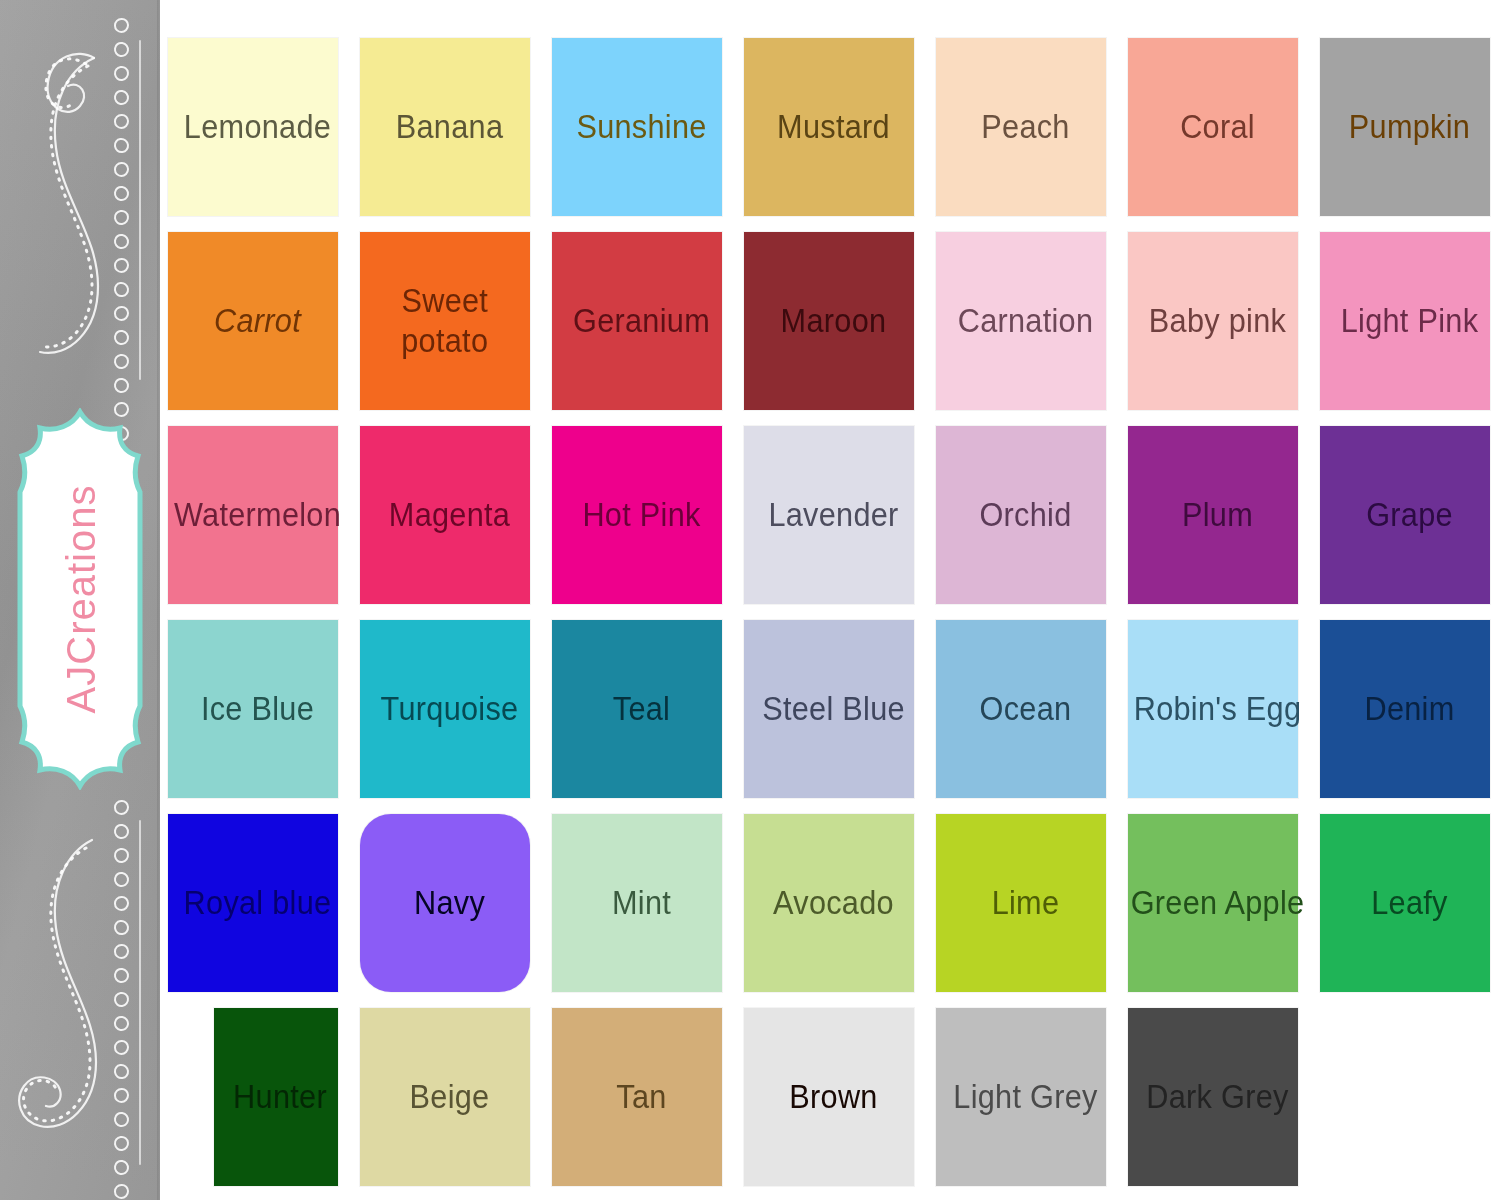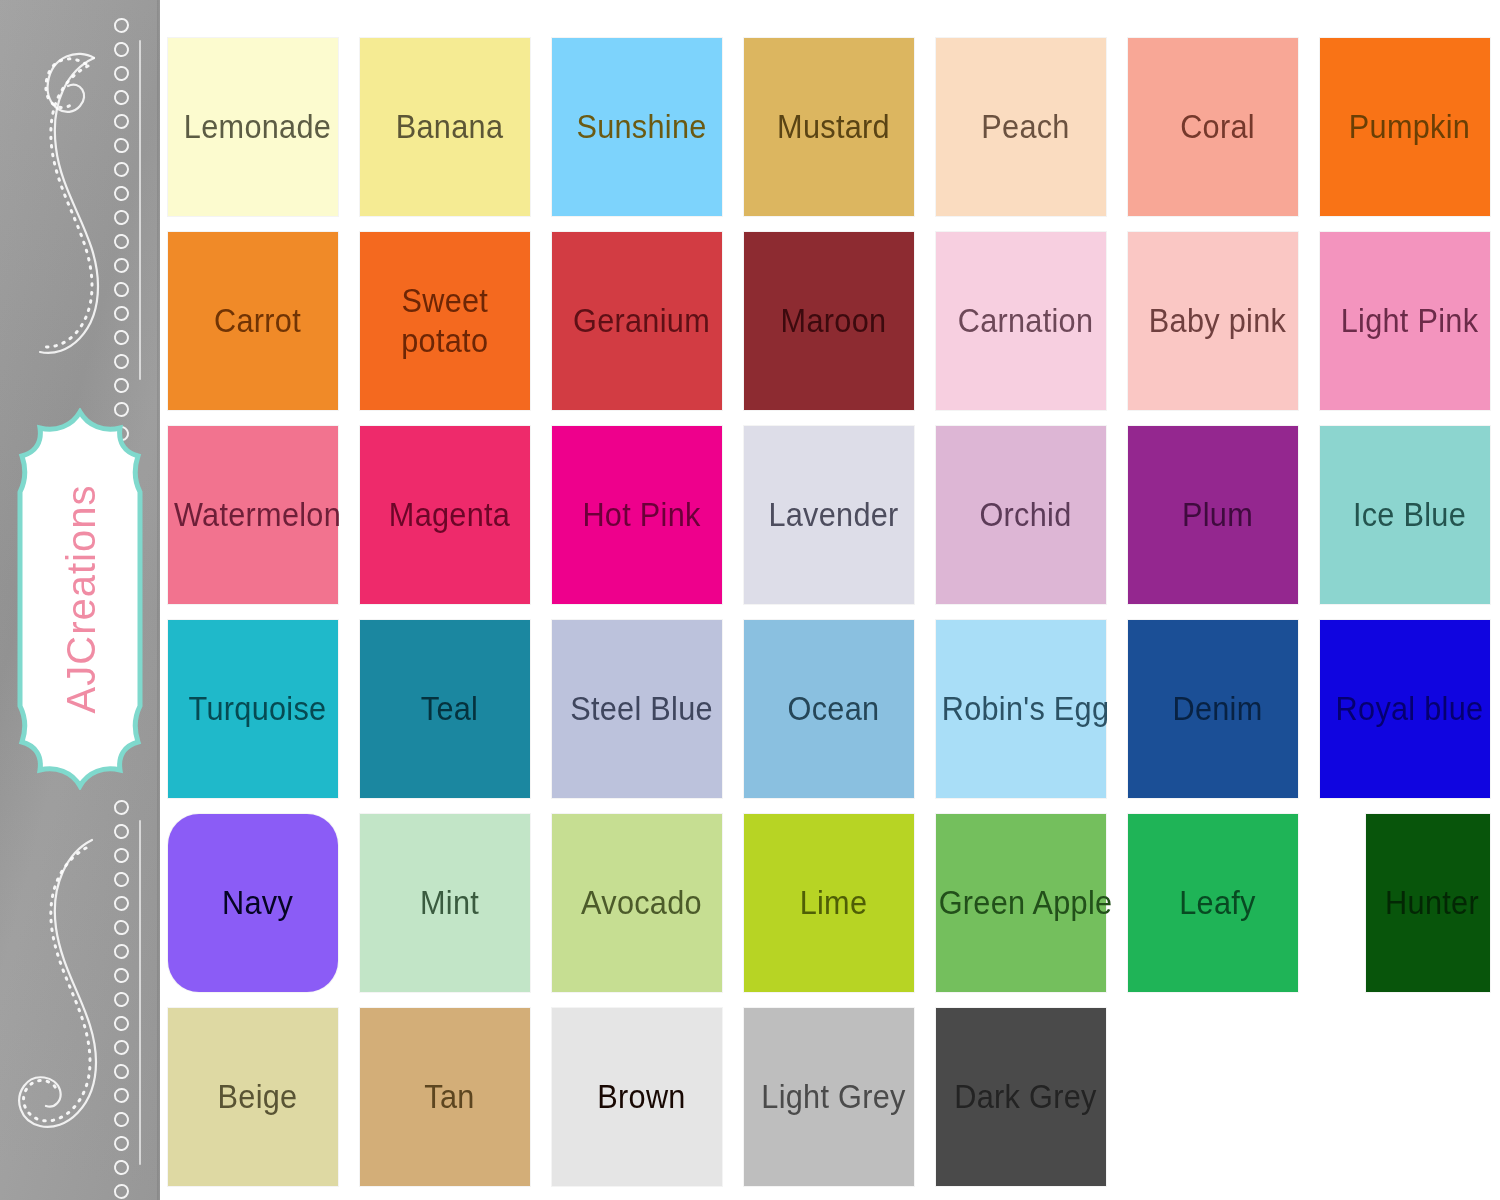--- a/index.html
+++ b/index.html
@@ -254,24 +254,24 @@
       </div>
       <div class="swatch" style="background: rgb(220, 182, 96);">
         <span class="swatch-label wide" style="color: rgb(90, 68, 20);">Mustard</span>
       </div>
       <div class="swatch" style="background: rgb(250, 220, 192);">
         <span class="swatch-label wide" style="color: rgb(107, 82, 64);">Peach</span>
       </div>
       <div class="swatch" style="background: rgb(248, 167, 150);">
         <span class="swatch-label wide" style="color: rgb(117, 57, 44);">Coral</span>
       </div>
-      <div class="swatch" style="background: #f97316;">
+      <div class="swatch" style="background: #a3a3a3;">
         <span class="swatch-label wide" style="color: rgb(106, 63, 5);">Pumpkin</span>
       </div>
-      <div class="swatch" style="background: rgb(240, 138, 40);">
+      <div class="swatch" style="background: rgb(240, 138, 40); font-style: italic;">
         <span class="swatch-label wide" style="color: rgb(112, 52, 5);">Carrot</span>
       </div>
       <div class="swatch" style="background: rgb(244, 105, 31);">
         <span class="swatch-label" style="color: rgb(109, 38, 5);">Sweet
 potato</span>
       </div>
       <div class="swatch" style="background: rgb(210, 60, 67);">
         <span class="swatch-label wide" style="color: rgb(94, 16, 22);">Geranium</span>
       </div>
       <div class="swatch" style="background: rgb(141, 43, 49);">
@@ -297,20 +297,23 @@
       </div>
       <div class="swatch" style="background: rgb(221, 221, 232);">
         <span class="swatch-label wide" style="color: rgb(77, 77, 94);">Lavender</span>
       </div>
       <div class="swatch" style="background: rgb(221, 182, 213);">
         <span class="swatch-label wide" style="color: rgb(92, 59, 88);">Orchid</span>
       </div>
       <div class="swatch" style="background: rgb(148, 39, 143);">
         <span class="swatch-label wide" style="color: rgb(63, 11, 62);">Plum</span>
       </div>
+      <div class="swatch" style="background: rgb(109, 48, 149);">
+        <span class="swatch-label wide" style="color: rgb(44, 11, 66);">Grape</span>
+      </div>
       <div class="swatch" style="background: rgb(140, 213, 207);">
         <span class="swatch-label wide" style="color: rgb(36, 84, 79);">Ice Blue</span>
       </div>
       <div class="swatch" style="background: rgb(31, 185, 202);">
         <span class="swatch-label wide" style="color: rgb(6, 74, 83);">Turquoise</span>
       </div>
       <div class="swatch" style="background: rgb(27, 135, 160);">
         <span class="swatch-label wide" style="color: rgb(5, 50, 62);">Teal</span>
       </div>
       <div class="swatch" style="background: rgb(188, 194, 220);">

